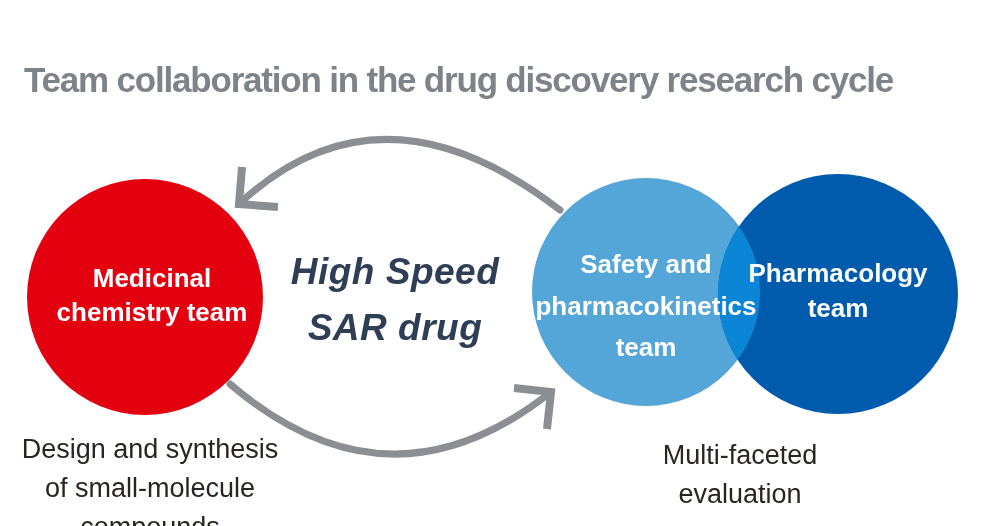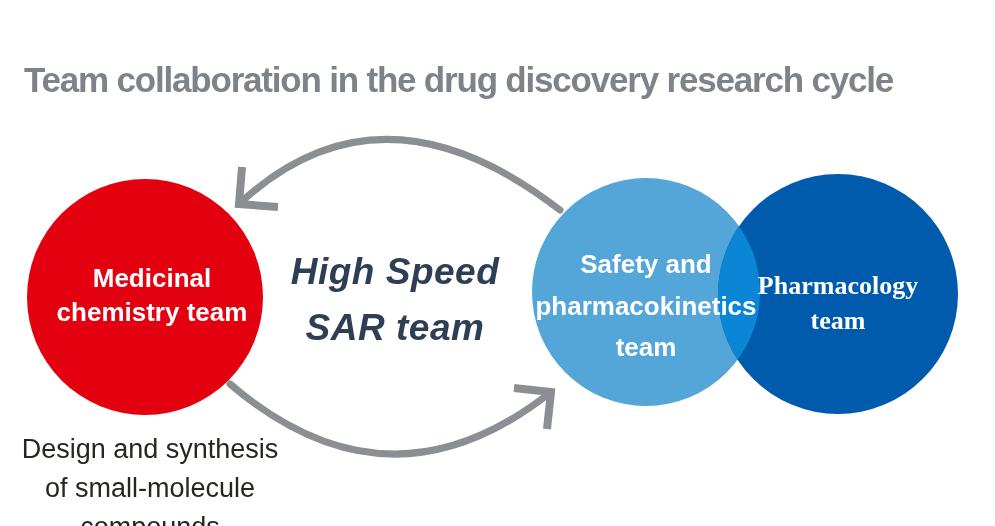--- a/index.html
+++ b/index.html
@@ -48,25 +48,24 @@
   }
   .label-safety {
     left: 532px;
     top: 196px;
     width: 228px;
     font-size: 26px;
     line-height: 1.6;
   }
   .label-pharmacology {
     left: 718px;
-    top: 220px;
+    top: 208px;
     width: 240px;
     font-size: 26px;
     line-height: 1.35;
-    font-family: Liberation Serif, serif;
   }
   .cycle-label {
     left: 260px;
     top: 196px;
     width: 270px;
     font-size: 37px;
     font-weight: bold;
     font-style: italic;
     line-height: 1.5;
     letter-spacing: 0.5px;
@@ -114,30 +113,32 @@
 
     <g fill="none" stroke-width="7" stroke="#8B8F94">
       <path d="M230,336 Q389,472 551,344" stroke-linecap="round"></path>
       <path d="M514,340 L551,344 L547,381" stroke-width="8" stroke-linejoin="miter" stroke-linecap="butt"></path>
     </g>
   </svg>
 
   <div class="page-title" style="color: rgb(126, 131, 137);">Team collaboration in the drug discovery research cycle</div>
 
   <div class="txt cycle-label" style="color: rgb(46, 62, 85);">High Speed
-SAR team</div>
+SAR drug</div>
 
   <div class="txt circle-label label-medicinal" style="color: rgb(255, 255, 255);">Medicinal
 chemistry team</div>
 
   <div class="txt circle-label label-safety" style="color: rgb(255, 255, 255);">Safety and
 pharmacokinetics
 team</div>
 
   <div class="txt circle-label label-pharmacology" style="color: rgb(255, 255, 255);">Pharmacology
 team</div>
 
   <div class="txt caption caption-left" style="color: rgb(43, 37, 34);">Design and synthesis
 of small-molecule
 compounds</div>
 
+  <div class="txt caption caption-right" style="color: rgb(43, 37, 34);">Multi-faceted
+evaluation</div>
 
 </div>
 
 </body></html>

